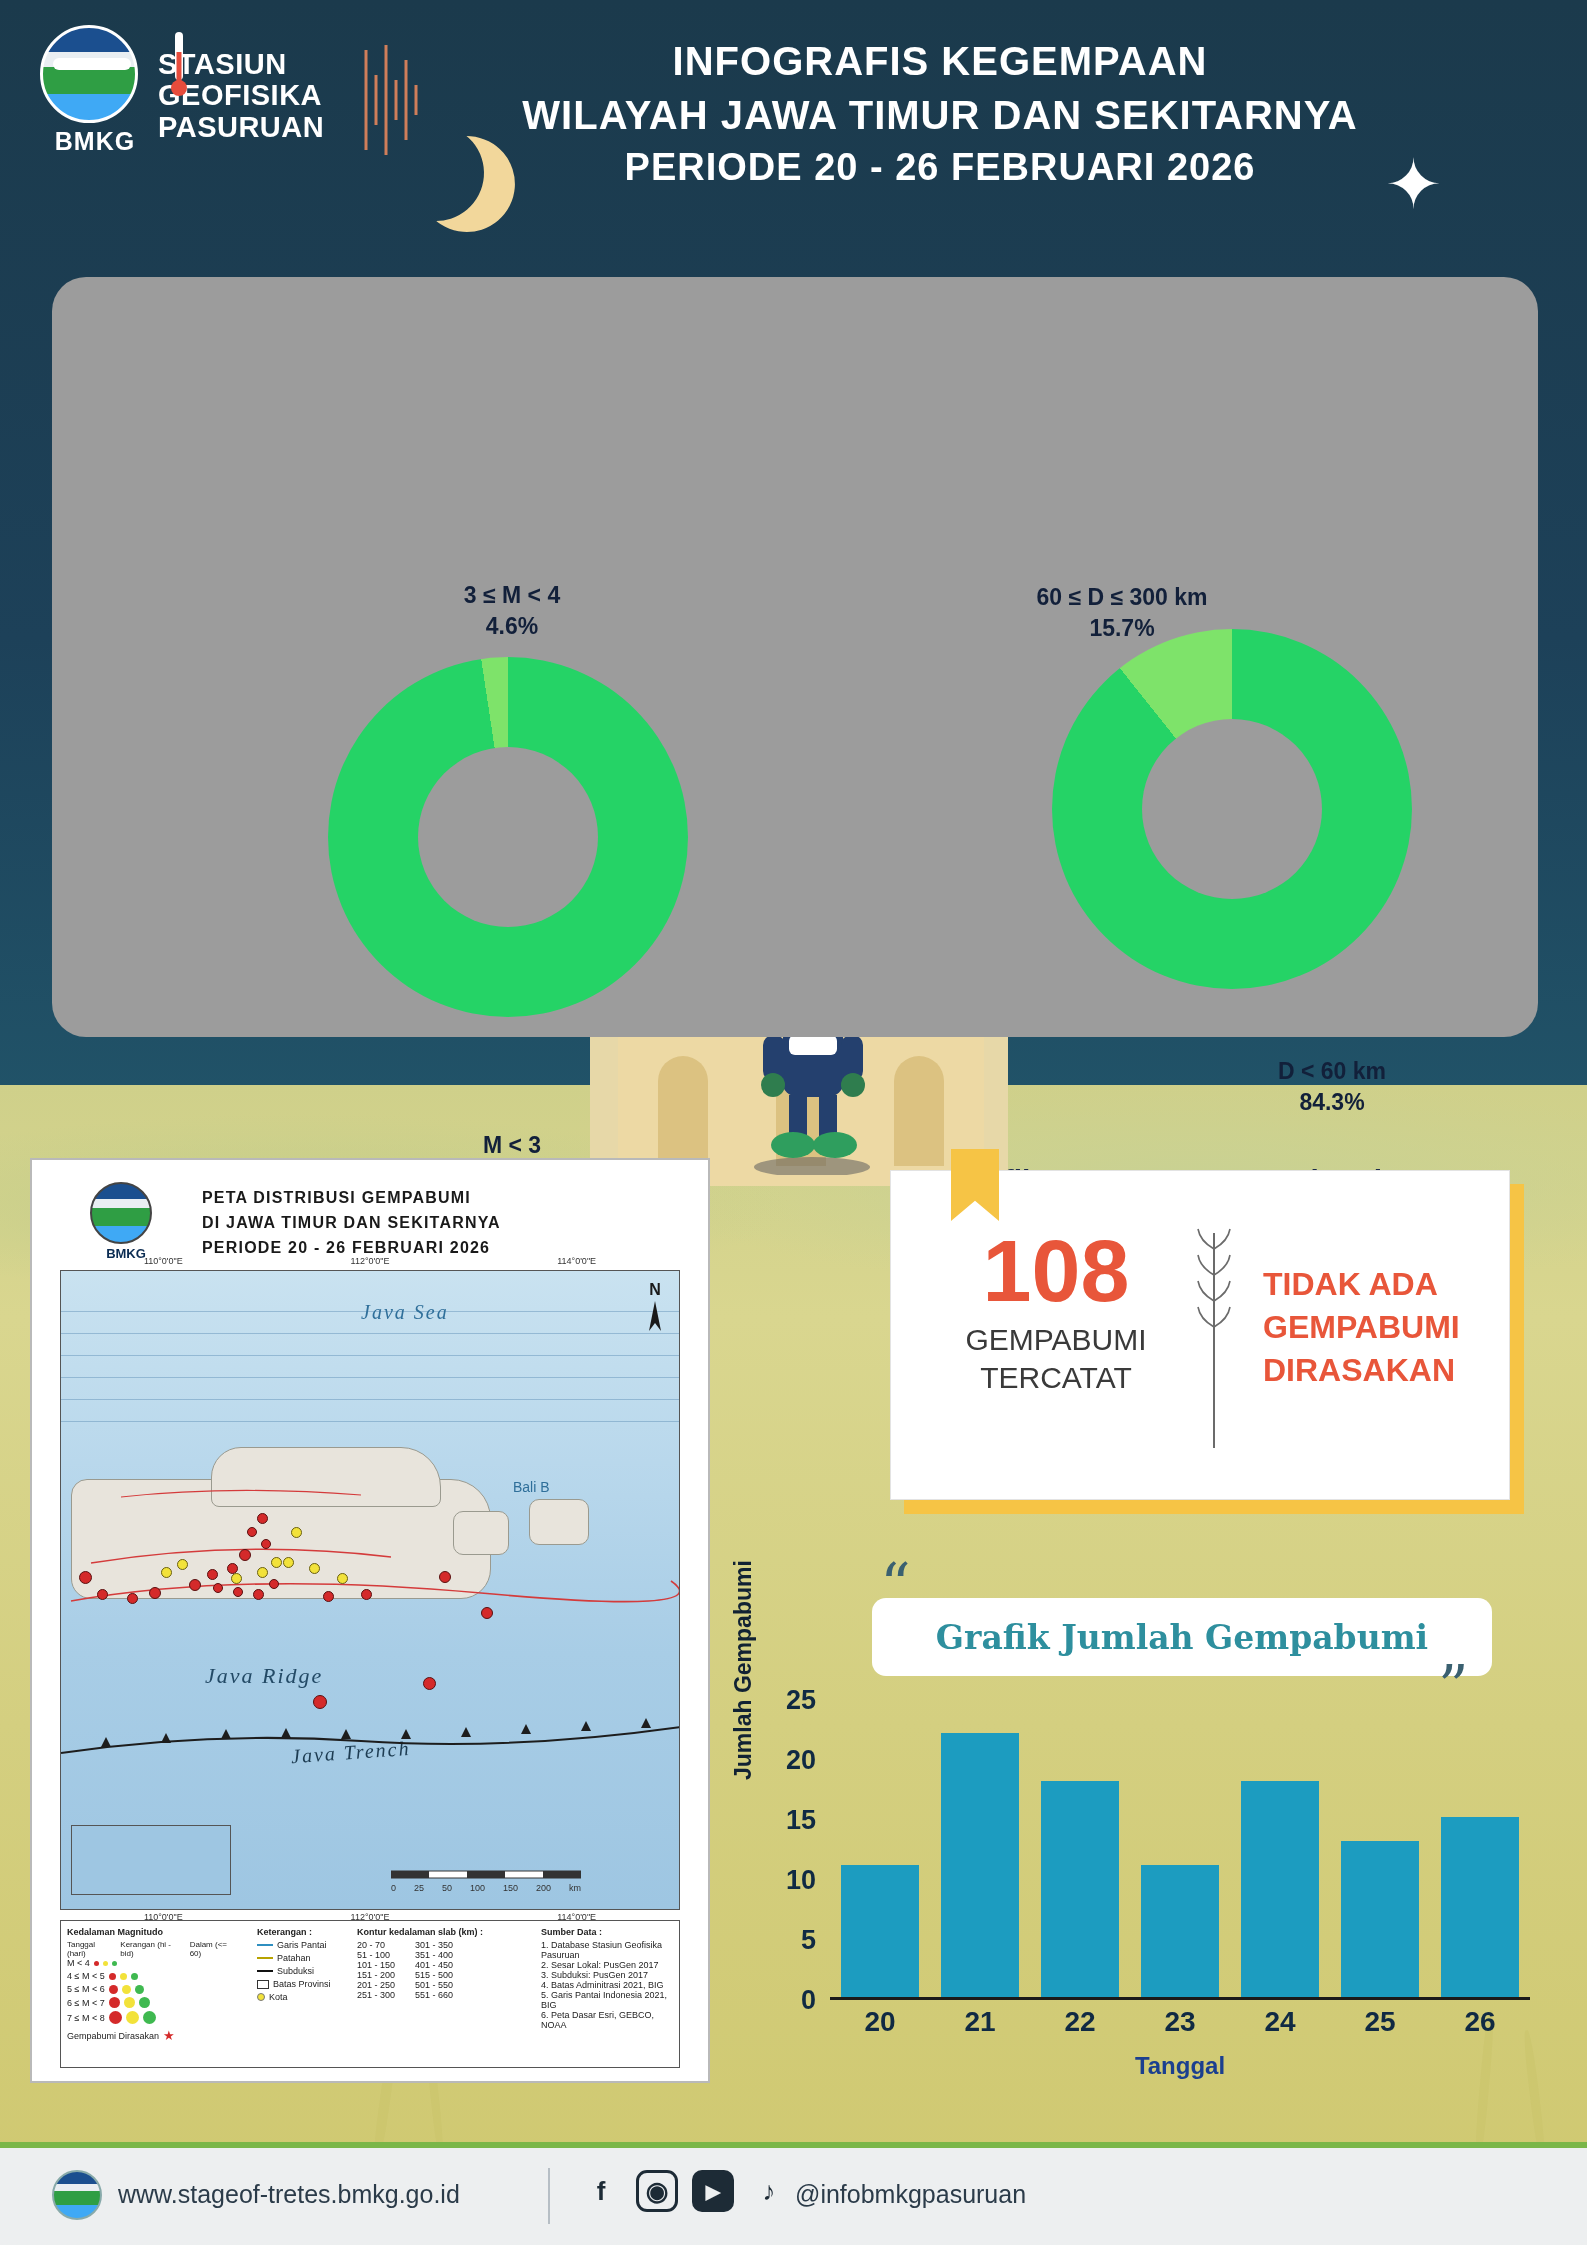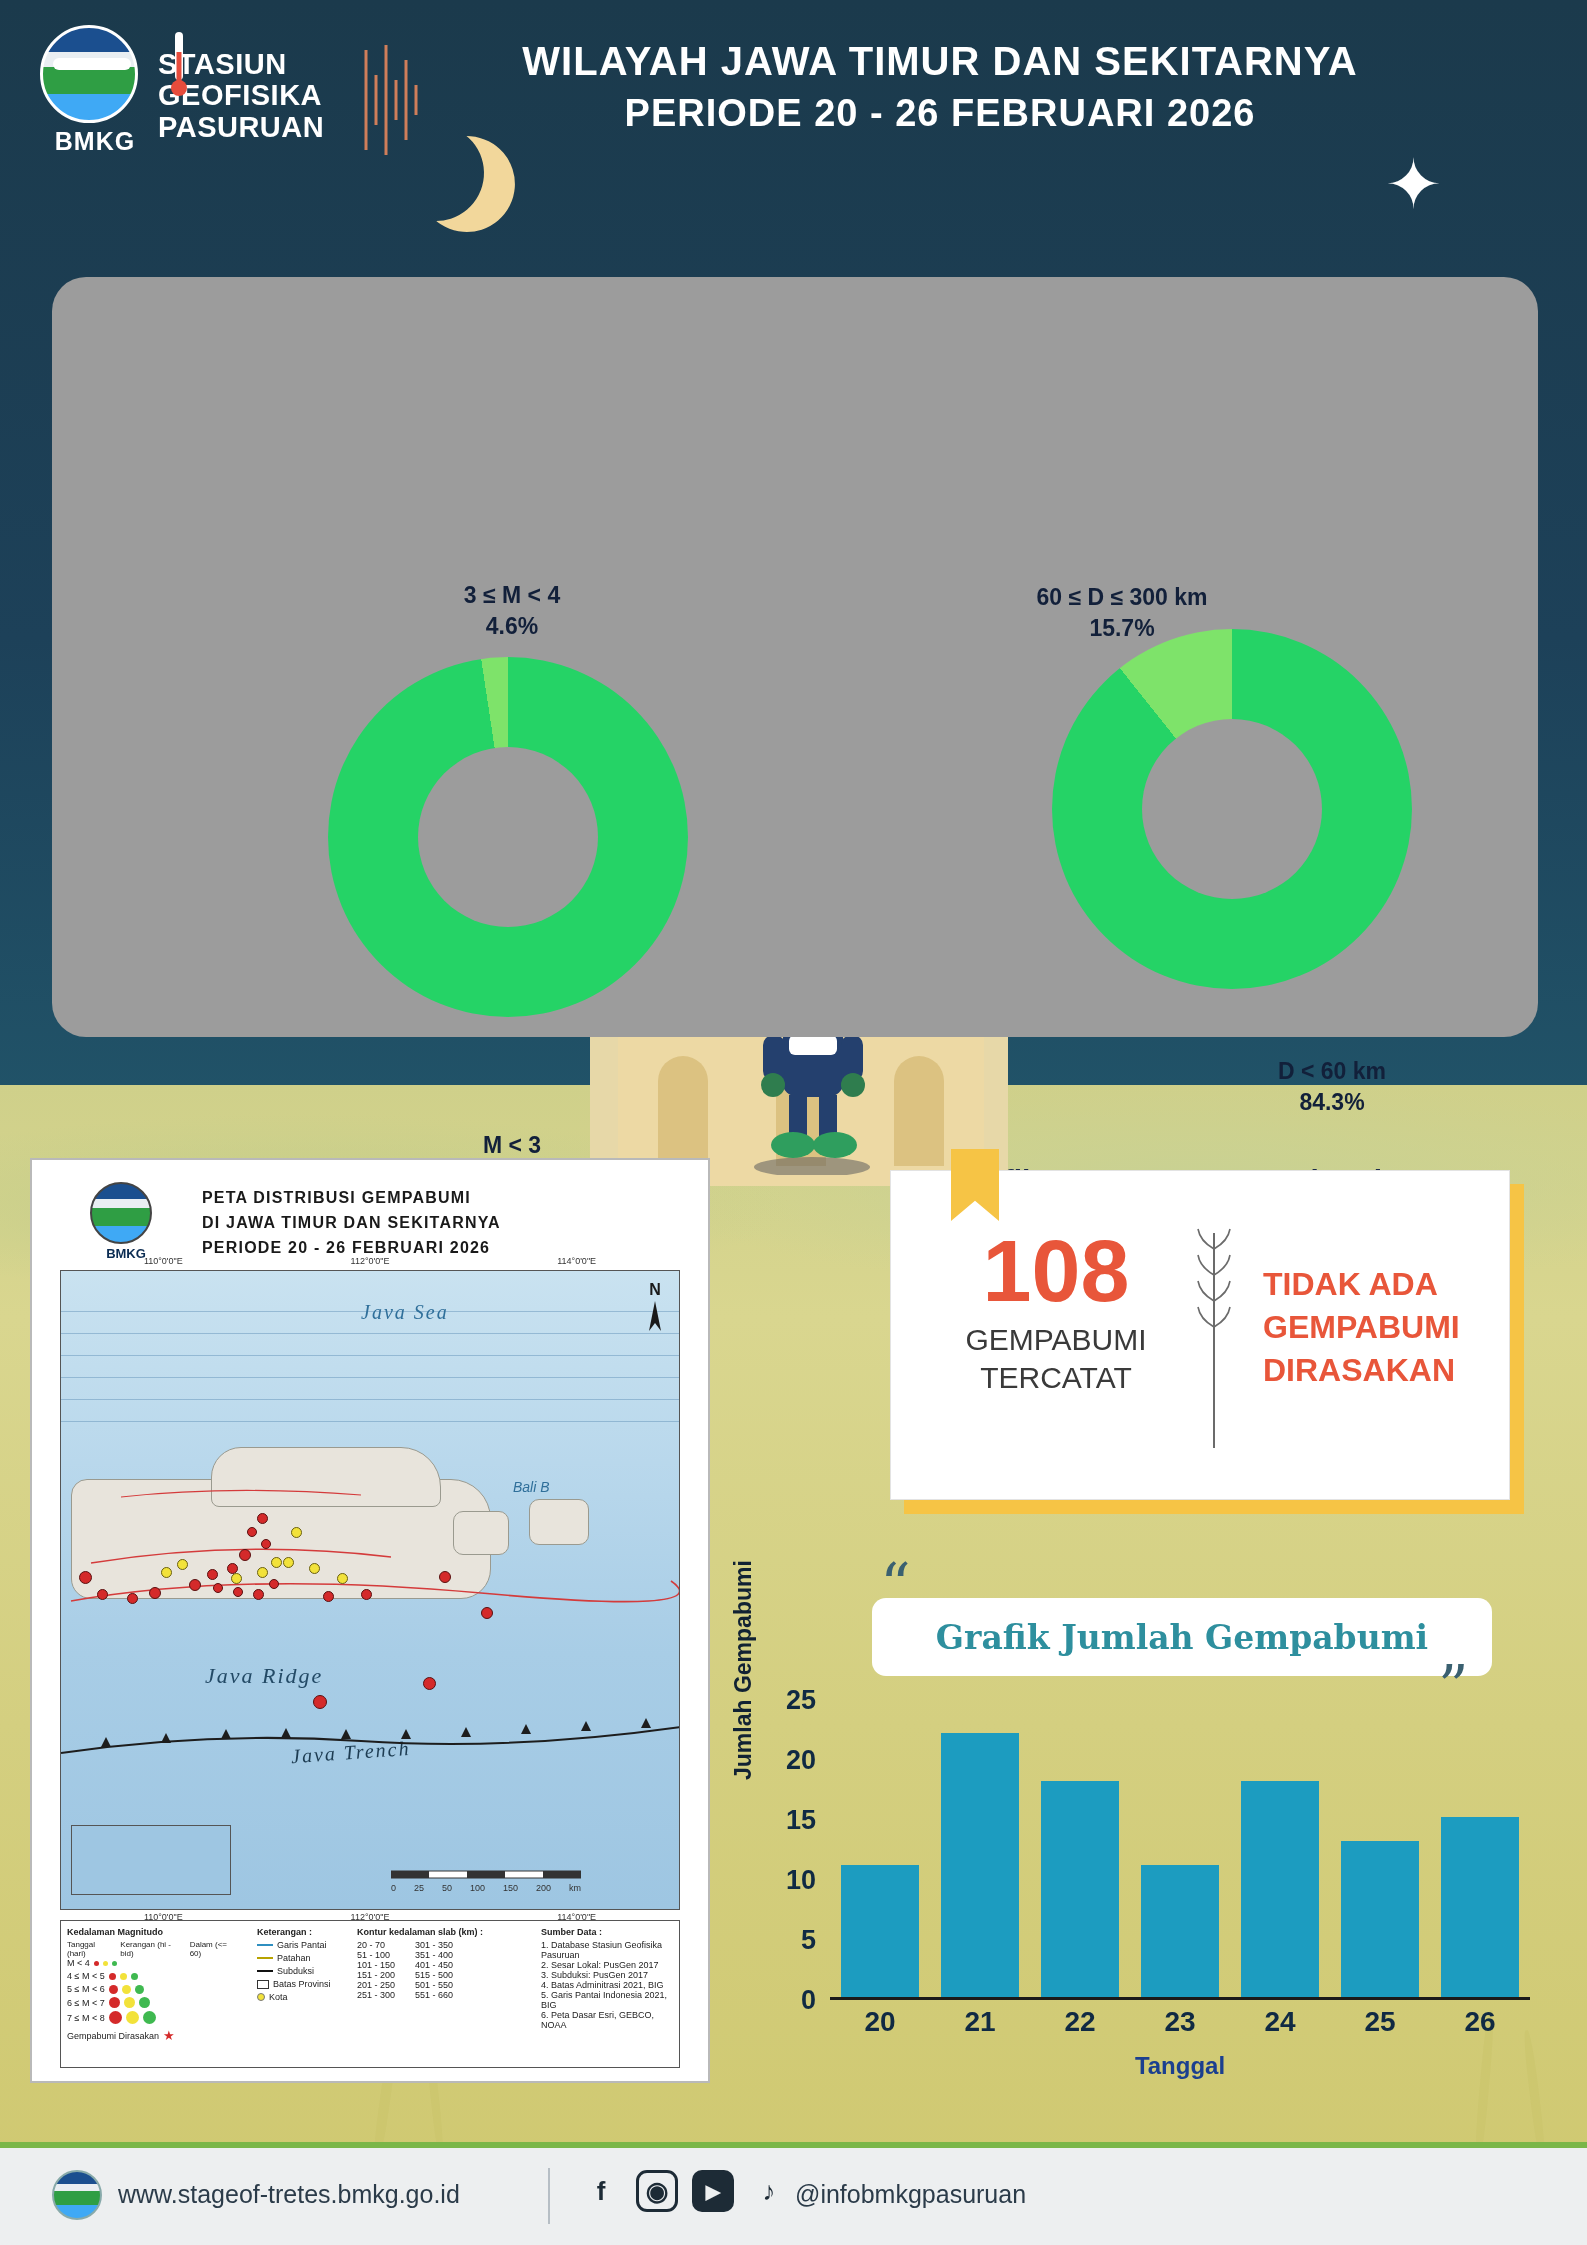--- a/index.html
+++ b/index.html
@@ -200,20 +200,21 @@
       <path d="M6 10 L6 110"></path>
         <path d="M16 35 L16 85"></path>
         <path d="M26 5 L26 115"></path>
       <path d="M36 40 L36 80"></path>
         <path d="M46 20 L46 100"></path>
         <path d="M56 45 L56 75"></path>
     </g>
   </svg>
 
   <div class="header-title">
+    <div class="l1">INFOGRAFIS KEGEMPAAN</div>
     <div class="l2">WILAYAH JAWA TIMUR DAN SEKITARNYA</div>
     <div class="l3">PERIODE 20 - 26 FEBRUARI 2026</div>
   </div>
 
   <div class="moon"></div>
   <div class="sparkle">✦</div>
 </div>
 
 <div class="mosque">
   <div class="minaret" style="left:0; top:30px; height:380px;">
@@ -320,21 +321,21 @@
     <div class="map-contour" style="top:150px"></div>
 
     <div class="map-land" style="left:10px; top:208px; width:420px; height:120px; border-radius:16px 40px 30px 20px;"></div>
     <div class="map-land" style="left:150px; top:176px; width:230px; height:60px; border-radius:30px 40px 8px 8px;"></div>
     <div class="map-land" style="left:392px; top:240px; width:56px; height:44px; border-radius:10px;"></div>
     <div class="map-land" style="left:468px; top:228px; width:60px; height:46px; border-radius:10px;"></div>
 
     <div style="position:absolute;left:300px;top:30px;color:#2f6f9a;font-size:20px;font-style:italic;font-family:'Liberation Serif',serif;letter-spacing:2px;">Java Sea</div>
     <div style="position:absolute;left:144px;top:392px;color:#234a66;font-size:22px;font-style:italic;font-family:'Liberation Serif',serif;letter-spacing:2px;">Java Ridge</div>
     <div style="position:absolute;left:230px;top:470px;color:#1d3c52;font-size:20px;font-style:italic;font-family:'Liberation Serif',serif;letter-spacing:2px;transform:rotate(-4deg);">Java Trench</div>
-    <div style="position:absolute;left:452px;top:208px;color:#2f6f9a;font-size:14px;font-style:italic;">Bali B</div>
+    <div style="position:absolute;left:452px;top:208px;color:#2f6f9a;font-size:14px;">Bali B</div>
 
     <svg style="position:absolute;left:0;top:430px;width:620px;height:80px">
       <path d="M0 52 Q150 30 300 40 T620 26" stroke="#1d1d1d" stroke-width="2" fill="none"></path>
       <g fill="#1d1d1d">
         <polygon points="40,46 50,46 45,36"></polygon>
           <polygon points="100,42 110,42 105,32"></polygon>
         <polygon points="160,38 170,38 165,28"></polygon>
           <polygon points="220,37 230,37 225,27"></polygon>
         <polygon points="280,38 290,38 285,28"></polygon>
           <polygon points="340,38 350,38 345,28"></polygon>

